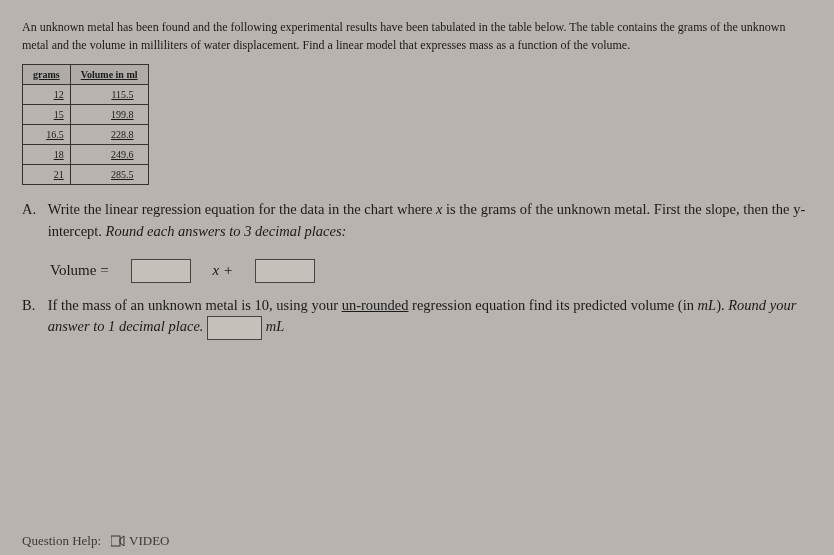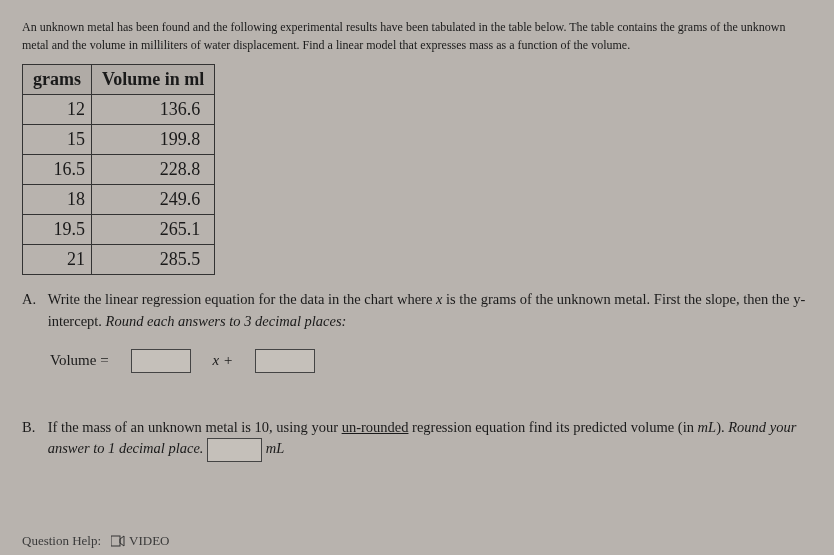--- a/index.html
+++ b/index.html
@@ -24,21 +24,22 @@
     }
     table {
       border-collapse: collapse;
       margin-bottom: 14px;
       background: #b8b3ae;
     }
     th, td {
       border: 1px solid #333;
       padding: 4px 10px;
       text-align: center;
-      font-size: 18px;
+      font-size: 10px;
+      text-decoration: underline;
     }
     th {
       font-weight: bold;
       background: #b0aba6;
     }
     td.left {
       text-align: right;
       padding-right: 6px;
     }
     td.right {
@@ -78,21 +79,21 @@
     .input-box.small {
       width: 55px;
     }
     .italic {
       font-style: italic;
     }
     .underline {
       text-decoration: underline;
     }
     .part-b {
-      margin-top: 44px;
+      margin-top: 12px;
     }
     .bottom-row {
       position: absolute;
       bottom: 6px;
       left: 22px;
       font-size: 13px;
       color: #3a3a3a;
       display: flex;
       align-items: center;
       gap: 10px;
@@ -111,37 +112,33 @@
 <table>
   <thead>
     <tr>
       <th>grams</th>
       <th>Volume in ml</th>
     </tr>
   </thead>
   <tbody>
     <tr>
         <td class="left">12</td>
-        <td class="right">136.6</td>
+        <td class="right">115.5</td>
       </tr>
     <tr>
         <td class="left">15</td>
         <td class="right">199.8</td>
       </tr>
     <tr>
         <td class="left">16.5</td>
         <td class="right">228.8</td>
       </tr>
     <tr>
         <td class="left">18</td>
         <td class="right">249.6</td>
-      </tr>
-    <tr>
-        <td class="left">19.5</td>
-        <td class="right">265.1</td>
       </tr>
     <tr>
         <td class="left">21</td>
         <td class="right">285.5</td>
       </tr>
   </tbody>
 </table>
 
 <div class="part">
   <span class="part-label">A.</span>

